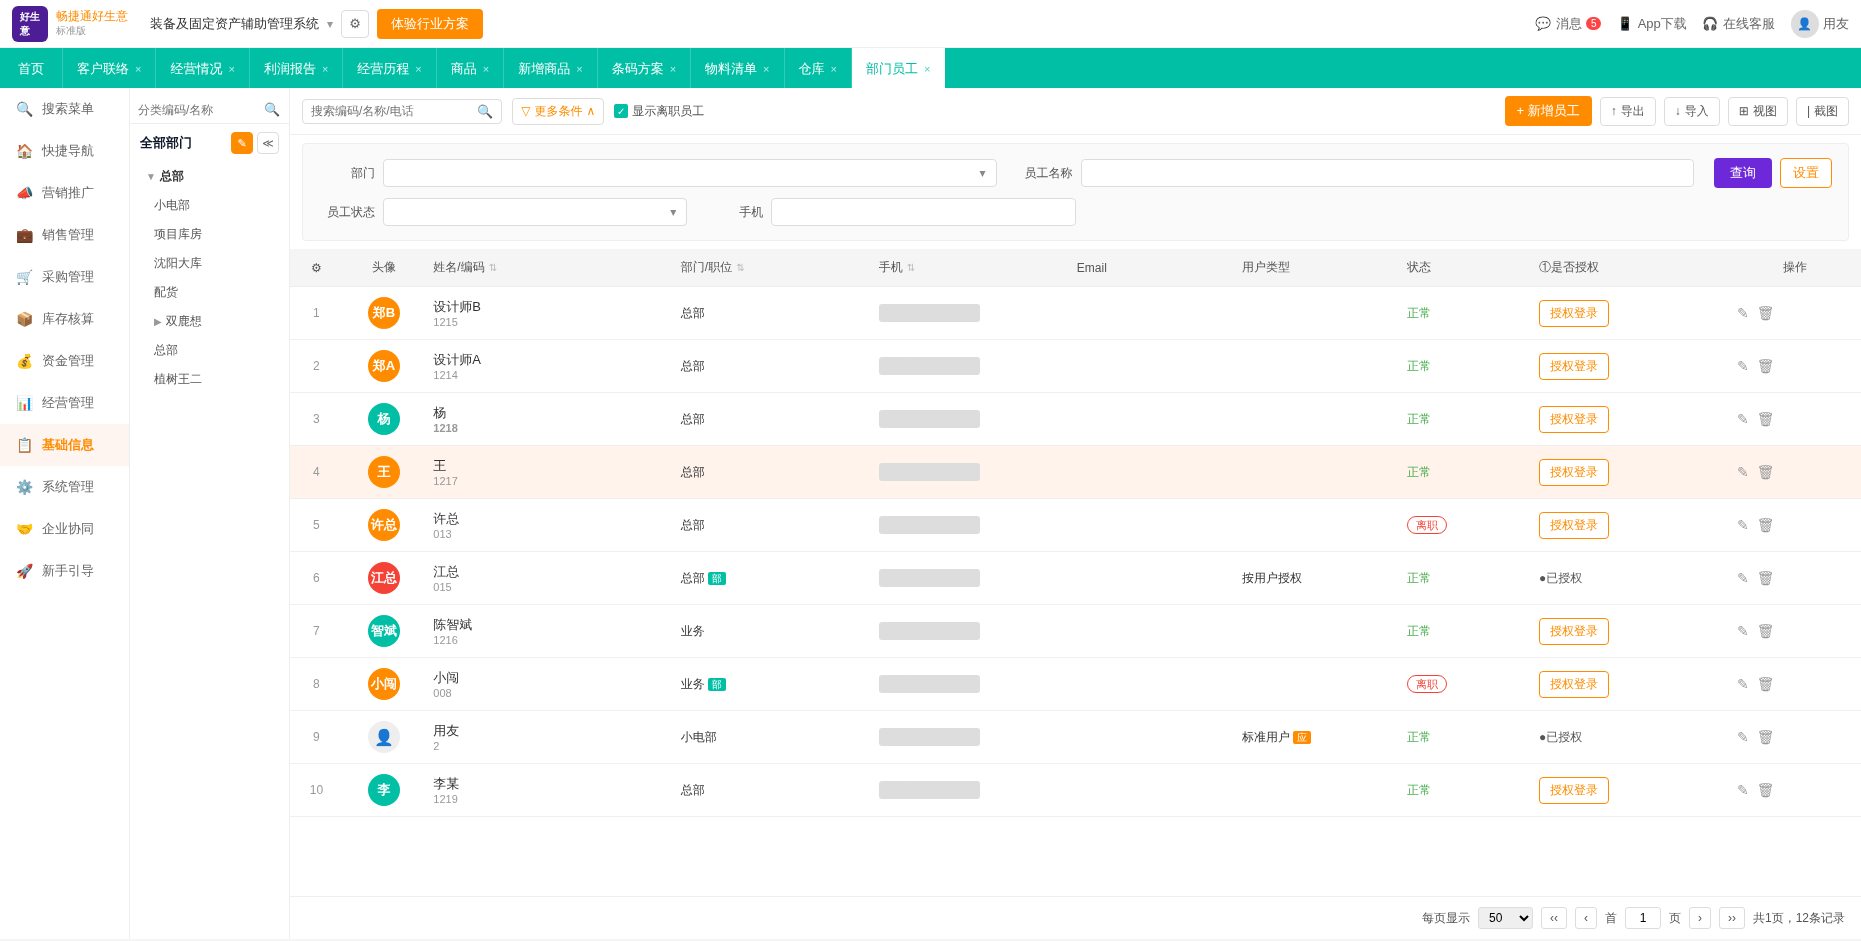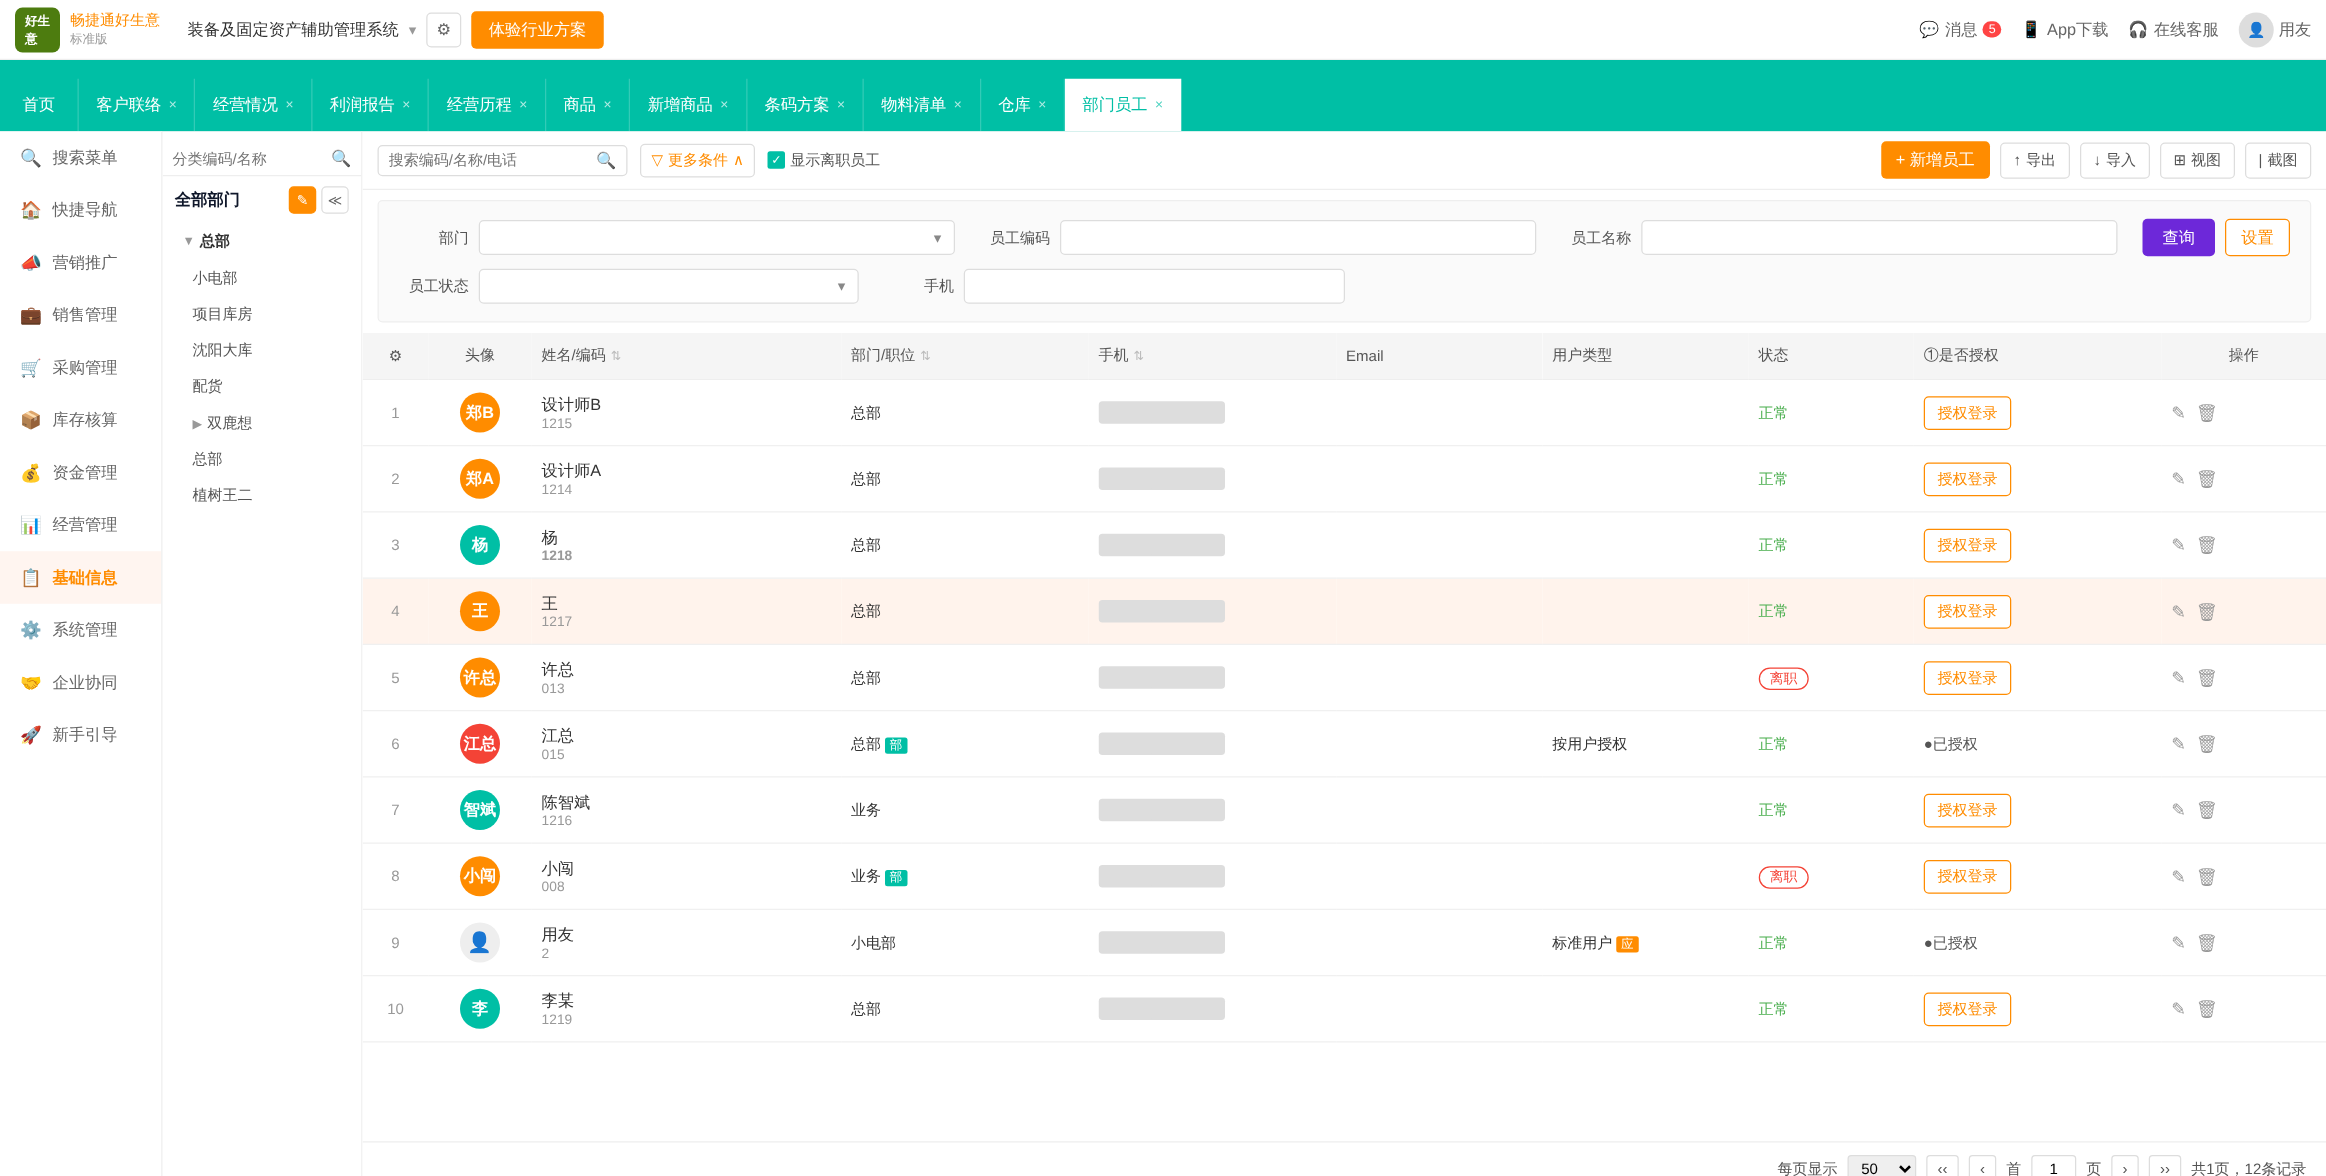--- a/index.html
+++ b/index.html
@@ -1,35 +1,35 @@
 <!DOCTYPE html>
 <html><head>
   <meta charset="utf-8">
   <style>
     * { box-sizing: border-box; margin: 0; padding: 0; }
     body { font-family: 'Microsoft YaHei', Arial, sans-serif; font-size: 13px; background: #f5f5f5; color: #333; }
 
     
     .top-bar { background: #fff; height: 48px; display: flex; align-items: center; padding: 0 12px; border-bottom: 1px solid #eee; }
     .top-bar-logo { display: flex; align-items: center; gap: 8px; width: 130px; }
-    .logo-icon { width: 36px; height: 36px; background: #4d7c0f; border-radius: 6px; display: flex; align-items: center; justify-content: center; color: #fff; font-size: 10px; font-weight: bold; }
+    .logo-icon { width: 36px; height: 36px; background: #4c1d95; border-radius: 6px; display: flex; align-items: center; justify-content: center; color: #fff; font-size: 10px; font-weight: bold; }
     .logo-text { font-size: 12px; color: #ff8c00; line-height: 1.3; }
     .logo-sub { font-size: 10px; color: #999; }
     .top-bar-system { flex: 1; display: flex; align-items: center; gap: 8px; padding-left: 8px; }
     .system-name { font-size: 13px; color: #333; }
     .system-arrow { color: #999; font-size: 12px; }
     .gear-btn { width: 28px; height: 28px; border: 1px solid #ddd; border-radius: 4px; display: flex; align-items: center; justify-content: center; cursor: pointer; color: #666; }
     .trial-btn { background: #ff8c00; color: #fff; border: none; border-radius: 4px; padding: 6px 14px; font-size: 13px; cursor: pointer; }
     .top-bar-right { display: flex; align-items: center; gap: 16px; margin-left: auto; }
     .top-bar-right-item { display: flex; align-items: center; gap: 4px; color: #666; font-size: 13px; cursor: pointer; }
     .badge { background: #f44; color: #fff; border-radius: 8px; font-size: 10px; padding: 1px 5px; }
     .avatar { width: 28px; height: 28px; border-radius: 50%; background: #ddd; display: flex; align-items: center; justify-content: center; color: #999; font-size: 12px; }
 
     
-    .nav-tabs { background: #00bfa5; height: 57px; display: flex; align-items: flex-end; padding: 0 0; overflow: hidden; }
+    .nav-tabs { background: #00bfa5; height: 40px; display: flex; align-items: flex-start; padding: 0 0; overflow: hidden; }
     .nav-tab { padding: 0 14px; height: 42px; display: flex; align-items: center; color: #fff; font-size: 13px; cursor: pointer; white-space: nowrap; position: relative; border-right: 1px solid rgba(255,255,255,0.2); }
     .nav-tab.active { background: #fff; color: #00bfa5; }
     .nav-tab-close { margin-left: 6px; font-size: 11px; opacity: 0.7; }
     .nav-tab-home { padding: 0 18px; }
 
     
     .main-layout { display: flex; height: calc(100vh - 90px); overflow: hidden; }
 
     
     .sidebar { width: 130px; background: #fff; border-right: 1px solid #eee; overflow-y: auto; flex-shrink: 0; }
@@ -289,24 +289,20 @@
       <div class="adv-filter-wrap">
         <div class="row-two">
           <div class="field-group">
             <span class="field-label">部门</span>
             <div class="field-control">
               <span style="color:#ccc;"></span>
               <span>▾</span>
             </div>
           </div>
           <div class="field-group">
-            <span class="field-label">员工编码</span>
-            <input class="field-input" type="text" style="">
-          </div>
-          <div class="field-group">
             <span class="field-label">员工名称</span>
             <input class="field-input" type="text" style="">
           </div>
           <div class="filter-actions">
             <button class="btn-query">查询</button>
             <button class="btn-set">设置</button>
           </div>
         </div>
         <div class="row-two" style="margin-top:10px;">
           <div class="field-group">

